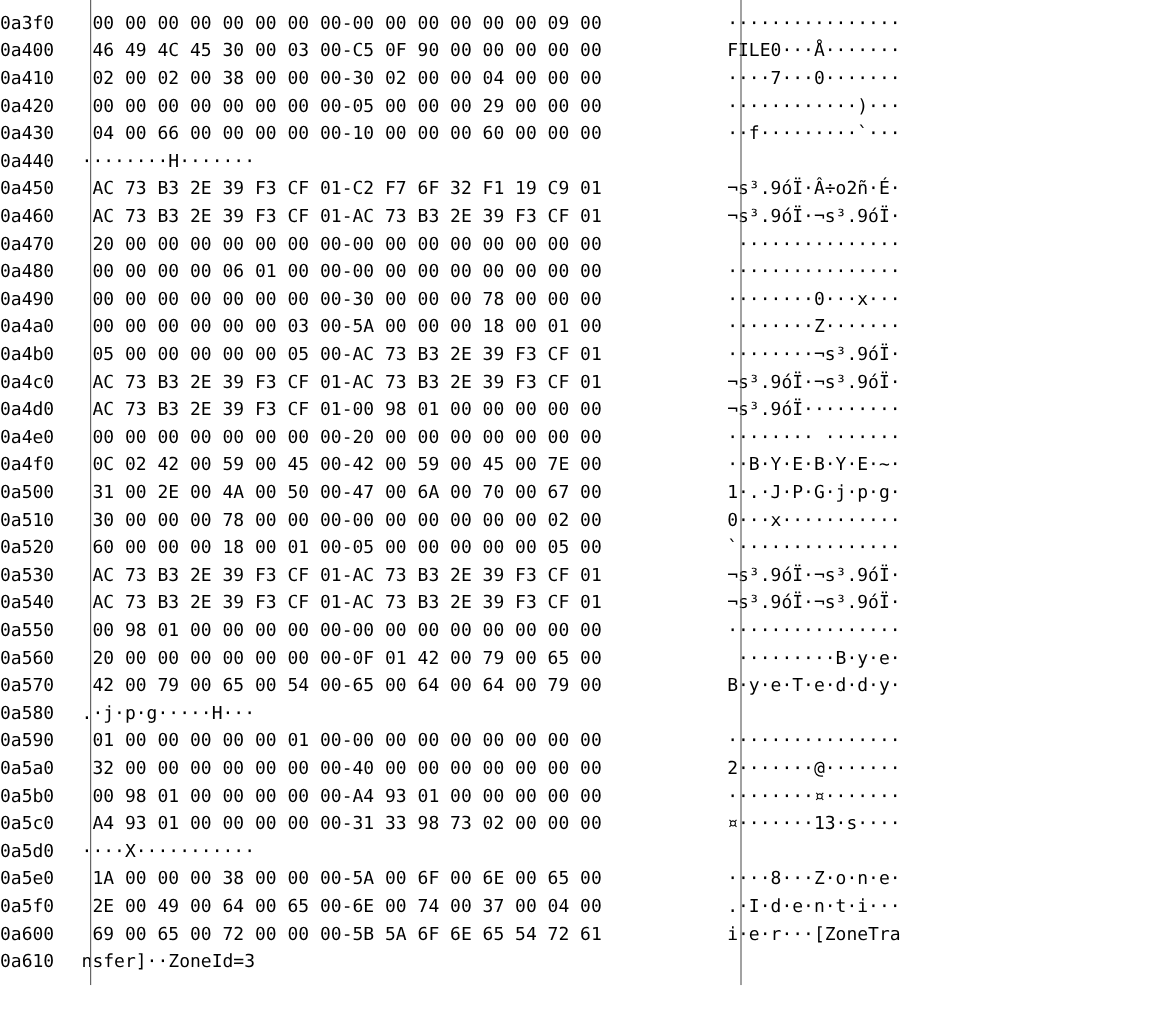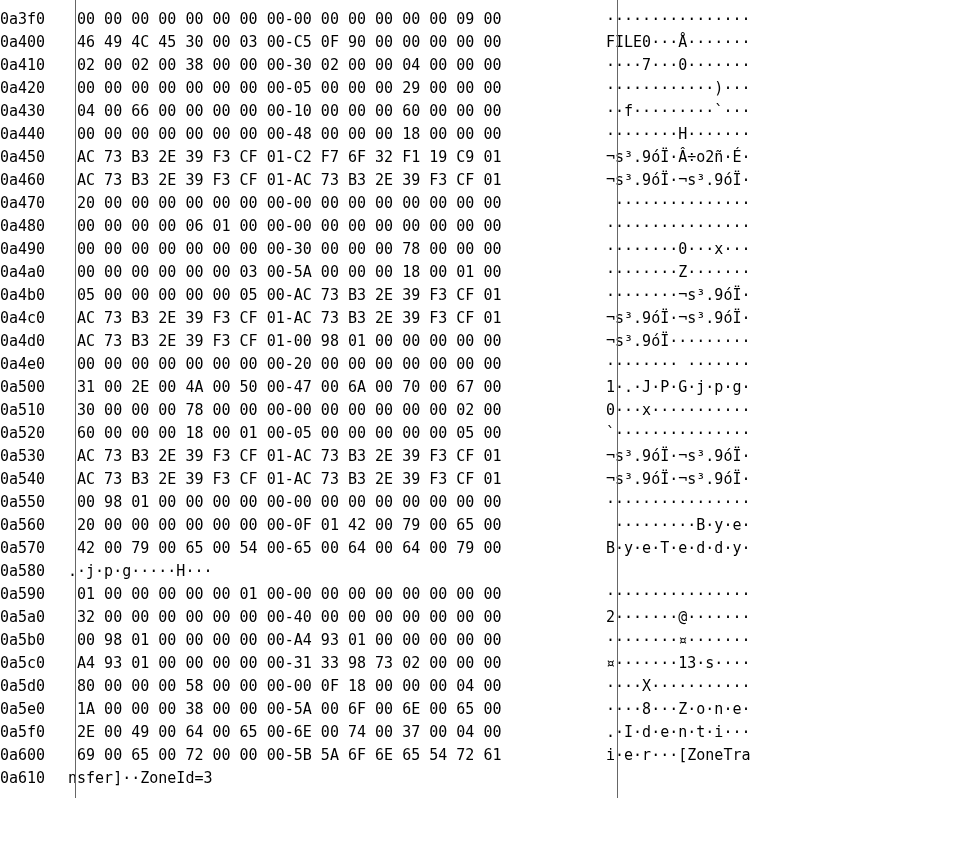--- a/index.html
+++ b/index.html
@@ -18,43 +18,44 @@
 
 <div class="wrap">
   <div class="v1"></div>
   <div class="v2"></div>
   <div id="rows">
       <div class="row"><span class="offset">0a3f0</span><span class="hex"> 00 00 00 00 00 00 00 00-00 00 00 00 00 00 09 00 </span><span class="ascii">················</span></div>
       <div class="row"><span class="offset">0a400</span><span class="hex"> 46 49 4C 45 30 00 03 00-C5 0F 90 00 00 00 00 00 </span><span class="ascii">FILE0···Å·······</span></div>
       <div class="row"><span class="offset">0a410</span><span class="hex"> 02 00 02 00 38 00 00 00-30 02 00 00 04 00 00 00 </span><span class="ascii">····7···0·······</span></div>
       <div class="row"><span class="offset">0a420</span><span class="hex"> 00 00 00 00 00 00 00 00-05 00 00 00 29 00 00 00 </span><span class="ascii">············)···</span></div>
       <div class="row"><span class="offset">0a430</span><span class="hex"> 04 00 66 00 00 00 00 00-10 00 00 00 60 00 00 00 </span><span class="ascii">··f·········`···</span></div>
-      <div class="row"><span class="offset">0a440</span><span class="hex"> 00 00 00 00 00 00 00 00-48 00 00 00 18 00 00 00 </span><span class="ascii">········H·······</span></div>
+      <div class="row"><span class="offset">0a440</span><span class="ascii">········H·······</span></div>
       <div class="row"><span class="offset">0a450</span><span class="hex"> AC 73 B3 2E 39 F3 CF 01-C2 F7 6F 32 F1 19 C9 01 </span><span class="ascii">¬s³.9óÏ·Â÷o2ñ·É·</span></div>
       <div class="row"><span class="offset">0a460</span><span class="hex"> AC 73 B3 2E 39 F3 CF 01-AC 73 B3 2E 39 F3 CF 01 </span><span class="ascii">¬s³.9óÏ·¬s³.9óÏ·</span></div>
       <div class="row"><span class="offset">0a470</span><span class="hex"> 20 00 00 00 00 00 00 00-00 00 00 00 00 00 00 00 </span><span class="ascii"> ···············</span></div>
       <div class="row"><span class="offset">0a480</span><span class="hex"> 00 00 00 00 06 01 00 00-00 00 00 00 00 00 00 00 </span><span class="ascii">················</span></div>
       <div class="row"><span class="offset">0a490</span><span class="hex"> 00 00 00 00 00 00 00 00-30 00 00 00 78 00 00 00 </span><span class="ascii">········0···x···</span></div>
       <div class="row"><span class="offset">0a4a0</span><span class="hex"> 00 00 00 00 00 00 03 00-5A 00 00 00 18 00 01 00 </span><span class="ascii">········Z·······</span></div>
       <div class="row"><span class="offset">0a4b0</span><span class="hex"> 05 00 00 00 00 00 05 00-AC 73 B3 2E 39 F3 CF 01 </span><span class="ascii">········¬s³.9óÏ·</span></div>
       <div class="row"><span class="offset">0a4c0</span><span class="hex"> AC 73 B3 2E 39 F3 CF 01-AC 73 B3 2E 39 F3 CF 01 </span><span class="ascii">¬s³.9óÏ·¬s³.9óÏ·</span></div>
       <div class="row"><span class="offset">0a4d0</span><span class="hex"> AC 73 B3 2E 39 F3 CF 01-00 98 01 00 00 00 00 00 </span><span class="ascii">¬s³.9óÏ·········</span></div>
       <div class="row"><span class="offset">0a4e0</span><span class="hex"> 00 00 00 00 00 00 00 00-20 00 00 00 00 00 00 00 </span><span class="ascii">········ ·······</span></div>
+      <div class="row"><span class="offset">0a4f0</span><span class="hex"> 0C 02 42 00 59 00 45 00-42 00 59 00 45 00 7E 00 </span><span class="ascii">··B·Y·E·B·Y·E·~·</span></div>
       <div class="row"><span class="offset">0a500</span><span class="hex"> 31 00 2E 00 4A 00 50 00-47 00 6A 00 70 00 67 00 </span><span class="ascii">1·.·J·P·G·j·p·g·</span></div>
       <div class="row"><span class="offset">0a510</span><span class="hex"> 30 00 00 00 78 00 00 00-00 00 00 00 00 00 02 00 </span><span class="ascii">0···x···········</span></div>
       <div class="row"><span class="offset">0a520</span><span class="hex"> 60 00 00 00 18 00 01 00-05 00 00 00 00 00 05 00 </span><span class="ascii">`···············</span></div>
       <div class="row"><span class="offset">0a530</span><span class="hex"> AC 73 B3 2E 39 F3 CF 01-AC 73 B3 2E 39 F3 CF 01 </span><span class="ascii">¬s³.9óÏ·¬s³.9óÏ·</span></div>
       <div class="row"><span class="offset">0a540</span><span class="hex"> AC 73 B3 2E 39 F3 CF 01-AC 73 B3 2E 39 F3 CF 01 </span><span class="ascii">¬s³.9óÏ·¬s³.9óÏ·</span></div>
       <div class="row"><span class="offset">0a550</span><span class="hex"> 00 98 01 00 00 00 00 00-00 00 00 00 00 00 00 00 </span><span class="ascii">················</span></div>
       <div class="row"><span class="offset">0a560</span><span class="hex"> 20 00 00 00 00 00 00 00-0F 01 42 00 79 00 65 00 </span><span class="ascii"> ·········B·y·e·</span></div>
       <div class="row"><span class="offset">0a570</span><span class="hex"> 42 00 79 00 65 00 54 00-65 00 64 00 64 00 79 00 </span><span class="ascii">B·y·e·T·e·d·d·y·</span></div>
       <div class="row"><span class="offset">0a580</span><span class="ascii">.·j·p·g·····H···</span></div>
       <div class="row"><span class="offset">0a590</span><span class="hex"> 01 00 00 00 00 00 01 00-00 00 00 00 00 00 00 00 </span><span class="ascii">················</span></div>
       <div class="row"><span class="offset">0a5a0</span><span class="hex"> 32 00 00 00 00 00 00 00-40 00 00 00 00 00 00 00 </span><span class="ascii">2·······@·······</span></div>
       <div class="row"><span class="offset">0a5b0</span><span class="hex"> 00 98 01 00 00 00 00 00-A4 93 01 00 00 00 00 00 </span><span class="ascii">········¤·······</span></div>
       <div class="row"><span class="offset">0a5c0</span><span class="hex"> A4 93 01 00 00 00 00 00-31 33 98 73 02 00 00 00 </span><span class="ascii">¤·······13·s····</span></div>
-      <div class="row"><span class="offset">0a5d0</span><span class="hex"> 80 00 00 00 58 00 00 00-00 0F 18 00 00 00 04 00 </span><span class="ascii">····X···········</span></div>
+      <div class="row"><span class="offset">0a5d0</span><span class="ascii">····X···········</span></div>
       <div class="row"><span class="offset">0a5e0</span><span class="hex"> 1A 00 00 00 38 00 00 00-5A 00 6F 00 6E 00 65 00 </span><span class="ascii">····8···Z·o·n·e·</span></div>
       <div class="row"><span class="offset">0a5f0</span><span class="hex"> 2E 00 49 00 64 00 65 00-6E 00 74 00 37 00 04 00 </span><span class="ascii">.·I·d·e·n·t·i···</span></div>
       <div class="row"><span class="offset">0a600</span><span class="hex"> 69 00 65 00 72 00 00 00-5B 5A 6F 6E 65 54 72 61 </span><span class="ascii">i·e·r···[ZoneTra</span></div>
       <div class="row"><span class="offset">0a610</span><span class="ascii">nsfer]··ZoneId=3</span></div>
     </div>
 </div>
 
 </body></html>

